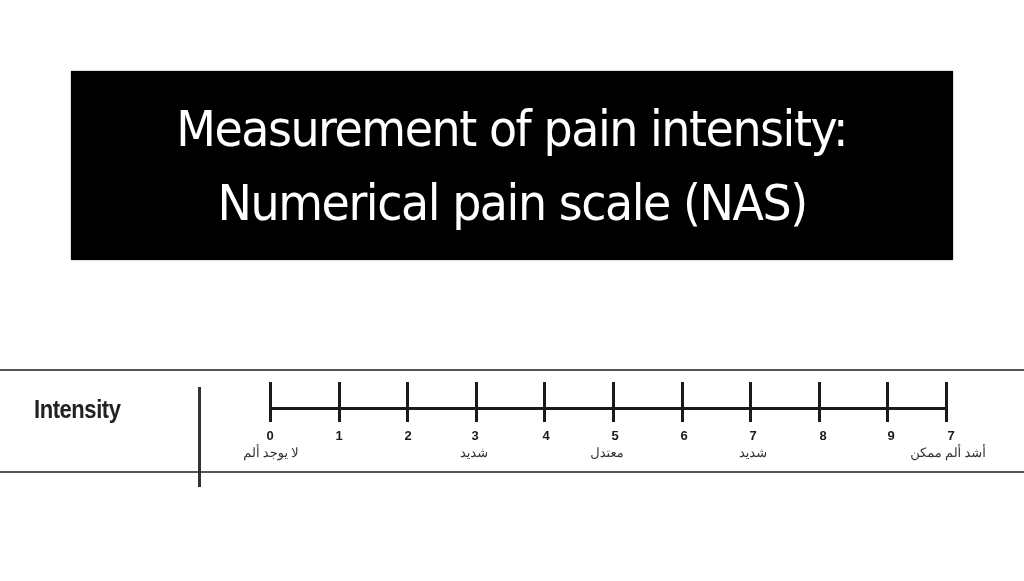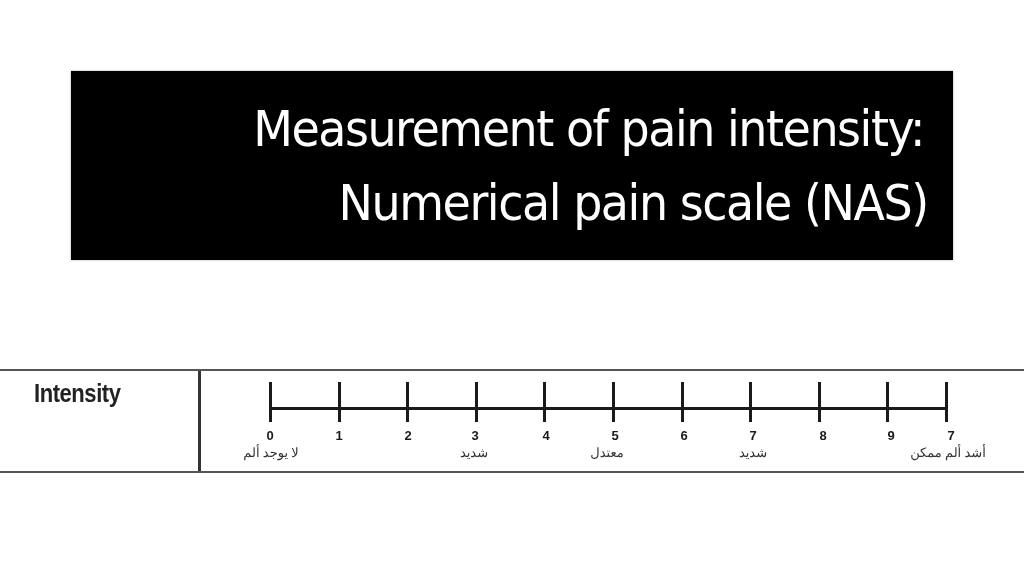--- a/index.html
+++ b/index.html
@@ -17,21 +17,21 @@
     .title-box {
       position: absolute;
       left: 71px;
       top: 71px;
       width: 882px;
       height: 189px;
       background: #000000;
       box-shadow: 0 0 2px rgba(0,0,0,0.35);
       display: flex;
       flex-direction: column;
-      align-items: flex-end;
+      align-items: center;
       justify-content: center;
     }
     .title-line {
       color: #ffffff;
       font-family: "DejaVu Sans", "Liberation Sans", sans-serif;
       font-size: 50px;
       line-height: 74px;
       letter-spacing: -1.6px;
       transform: scaleX(0.92);
       white-space: nowrap;
@@ -42,21 +42,21 @@
       top: 369px;
       width: 1024px;
       height: 104px;
       border-top: 2px solid #555555;
       border-bottom: 2px solid #555555;
       box-sizing: border-box;
     }
     .row-label {
       position: absolute;
       left: 0;
-      top: 0;
+      top: 16px;
       width: 201px;
       height: 100px;
       border-right: 3px solid #333333;
       box-sizing: border-box;
     }
     .row-label span {
       position: absolute;
       left: 34px;
       top: 8px;
       font-family: "Liberation Sans", sans-serif;

